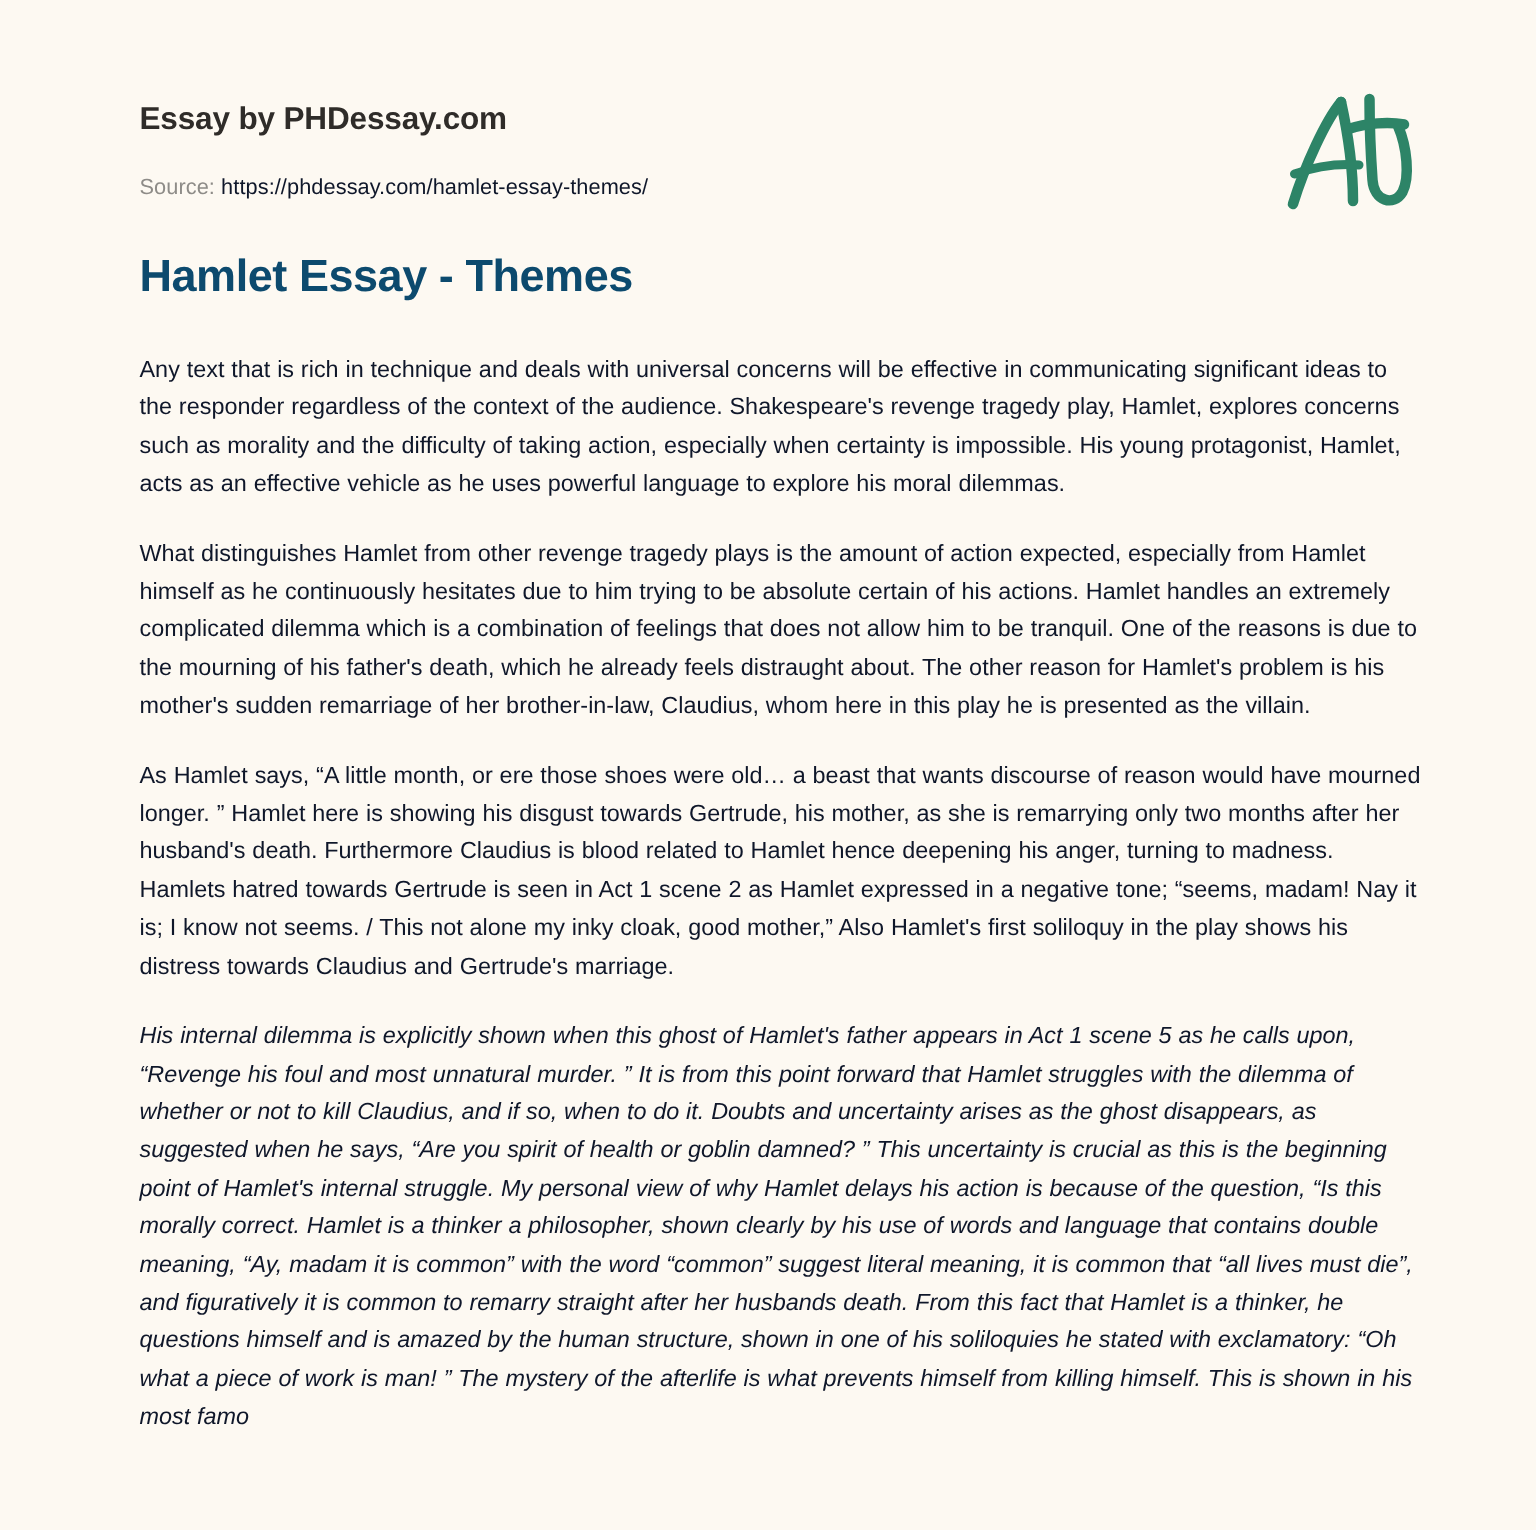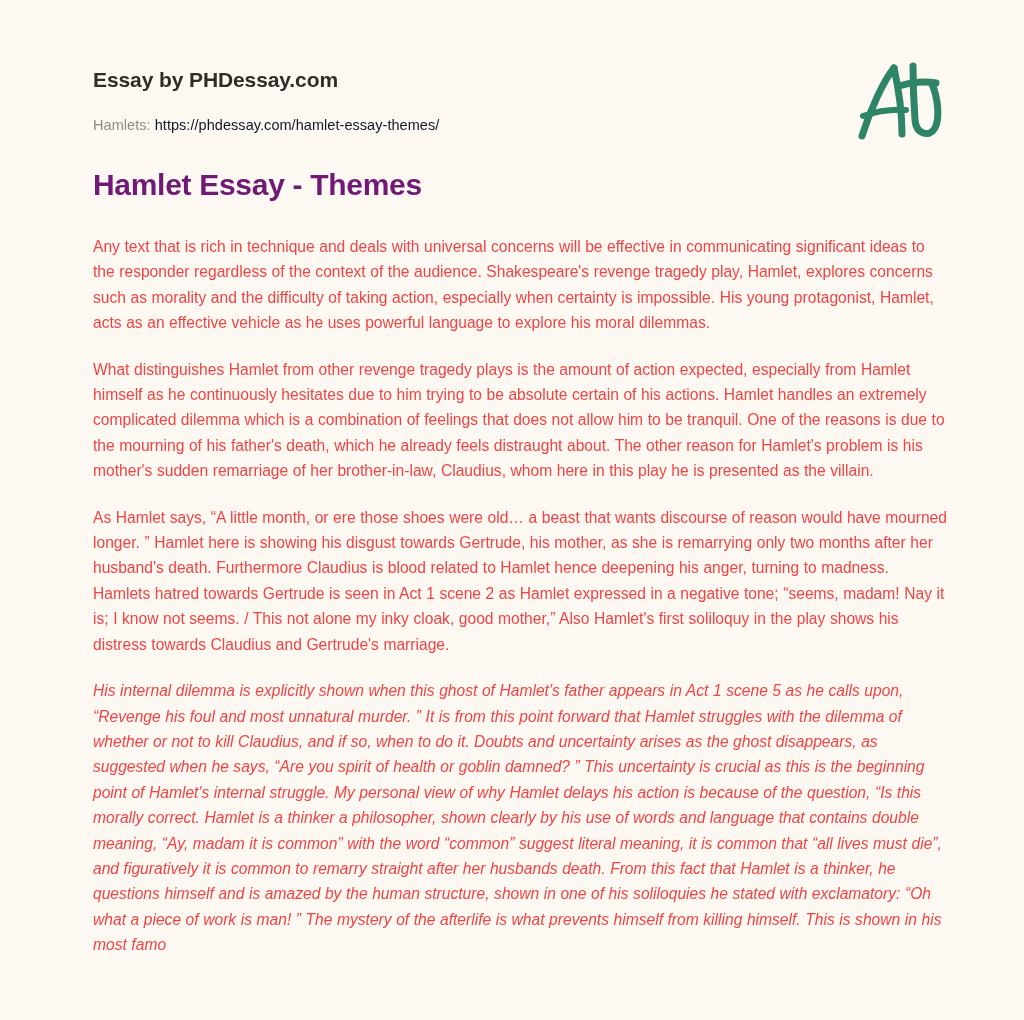--- a/index.html
+++ b/index.html
@@ -67,36 +67,36 @@
     height: 120px;
     line-height: 0;
   }
 
   
   .essay-title {
     margin: 0;
     padding-top: 36px;
     font-size: 30px;
     font-weight: bold;
-    color: #701a75;
+    color: #0c4a6e;
     letter-spacing: -0.3px;
     line-height: 38px;
   }
 
   
   .essay-body {
     padding-top: 30px;
     max-width: 860px;
   }
 
   .essay-body p {
     margin: 0 0 21px 0;
     font-size: 15.6px;
     line-height: 25.4px;
-    color: #ef4444;
+    color: #0f172a;
     letter-spacing: 0.01px;
     text-align: left;
     word-spacing: 0.2px;
   }
 
   .essay-body p:last-child {
     margin-bottom: 0;
     font-style: italic;
   }
 
@@ -112,21 +112,21 @@
 </head>
 <body>
 
 <div class="page">
 
   <div class="header">
 
     <div class="brand-line">Essay by PHDessay.com</div>
 
     <div class="source-line">
-      <span class="source-label">Hamlets: </span><a class="source-url" href="#">https://phdessay.com/hamlet-essay-themes/</a>
+      <span class="source-label">Source: </span><a class="source-url" href="#">https://phdessay.com/hamlet-essay-themes/</a>
     </div>
 
     <div class="logo">
       <svg viewBox="0 0 120 120" width="120" height="120" aria-hidden="true">
         <g fill="none" stroke="#2d8467" stroke-linecap="round" stroke-linejoin="round">
 
           <path d="M58 24 C48 36, 34 66, 26 92" stroke-width="7"></path>
 
           <path d="M58 24 C62 42, 66 68, 66 90" stroke-width="7"></path>
 

